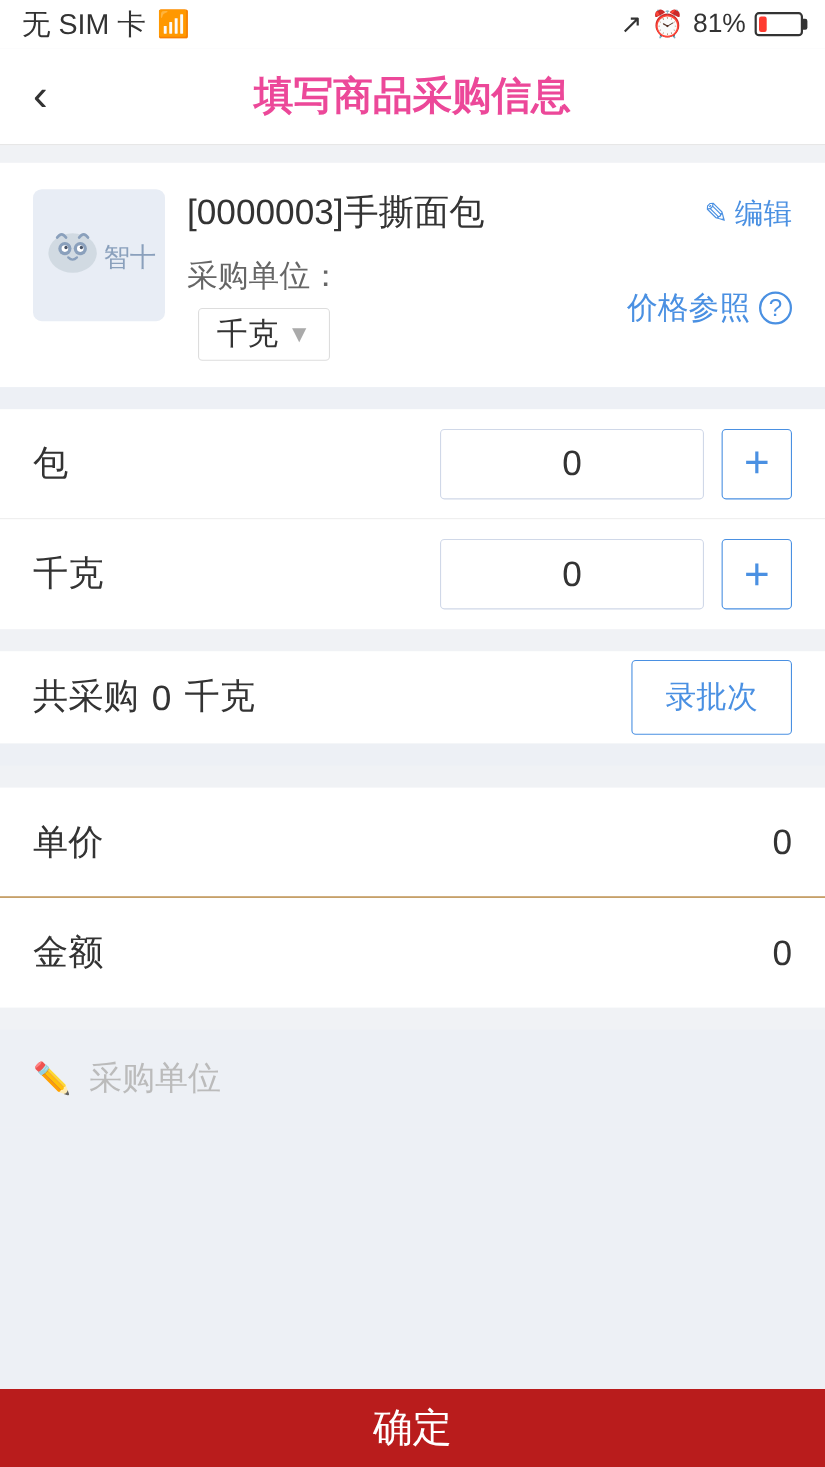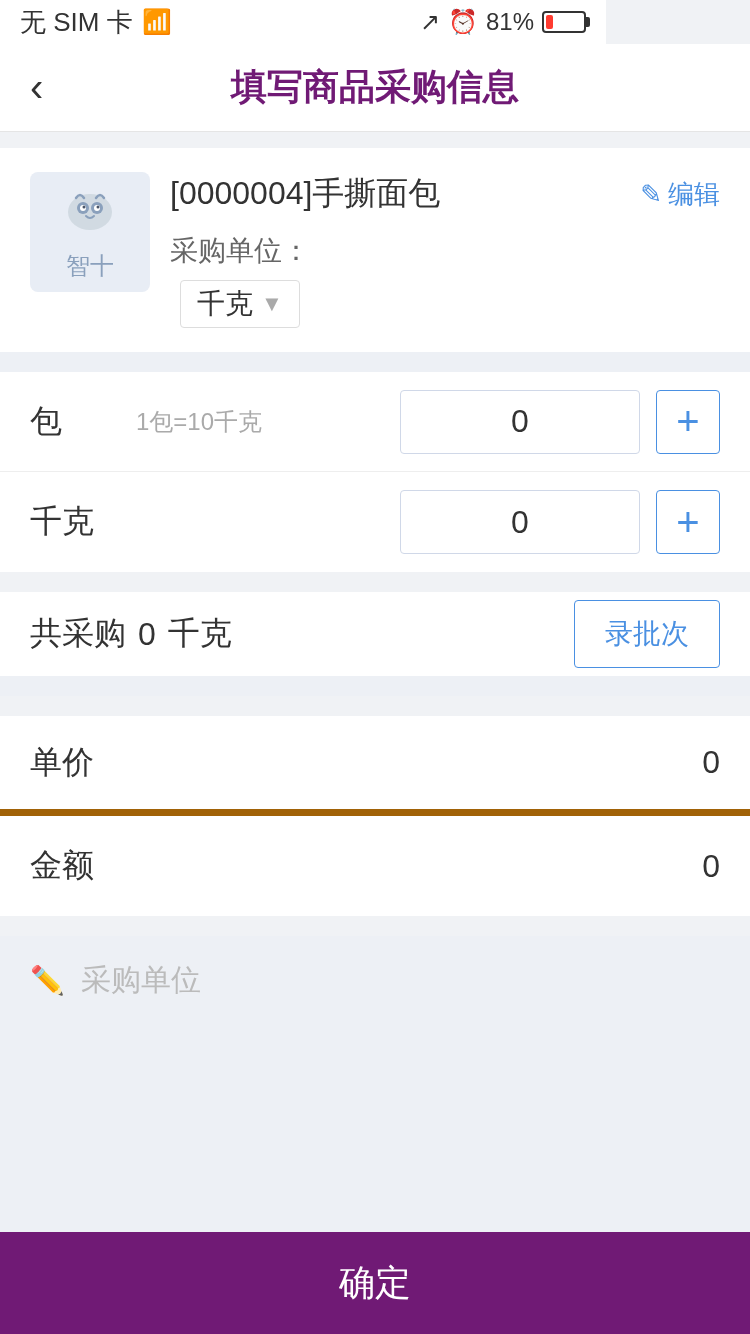--- a/index.html
+++ b/index.html
@@ -8,21 +8,21 @@
       width: 750px;
       min-height: 1334px;
       font-family: -apple-system, 'PingFang SC', 'Helvetica Neue', sans-serif;
       background: #f0f2f5;
       font-size: 32px;
       color: #333;
     }
 
     
     .status-bar {
-      width: 606px;
+      width: 750px;
       height: 44px;
       background: #fff;
       display: flex;
       align-items: center;
       justify-content: space-between;
       padding: 0 20px;
       font-size: 28px;
       font-weight: 500;
     }
     .status-left {
@@ -89,21 +89,21 @@
       width: 60px;
       display: flex;
       align-items: center;
     }
     .nav-title {
       position: absolute;
       left: 50%;
       transform: translateX(-50%);
       font-size: 36px;
       font-weight: 600;
-      color: #701a75;
+      color: #ec4899;
     }
 
     
     .product-card {
       background: #fff;
       padding: 24px 30px;
       display: flex;
       align-items: flex-start;
       gap: 20px;
       margin-top: 16px;
@@ -280,21 +280,21 @@
     .info-section {
       background: #fff;
       margin-top: 20px;
     }
     .info-row {
       display: flex;
       align-items: center;
       justify-content: space-between;
       padding: 0 30px;
       height: 100px;
-      border-bottom: 7px solid #a16207;
+      border-bottom: 1px solid #a16207;
     }
     .info-row:last-child { border-bottom: none; }
     .info-label {
       font-size: 32px;
       color: #333;
     }
     .info-value {
       font-size: 32px;
       color: #333;
     }
@@ -321,22 +321,22 @@
       background: #edf0f5;
       min-height: 300px;
     }
 
     
     .confirm-btn {
       position: fixed;
       bottom: 0;
       left: 0;
       width: 750px;
-      height: 102px;
-      background: #701a75;
+      height: 71px;
+      background: #b91c1c;
       display: flex;
       align-items: center;
       justify-content: center;
       font-size: 36px;
       color: #fff;
       font-weight: 500;
       cursor: pointer;
     }
 
     .page-content {
@@ -367,65 +367,68 @@
 
   <div class="nav-bar">
     <div class="nav-back">
       <span>‹</span>
     </div>
     <span class="nav-title">填写商品采购信息</span>
   </div>
 
   <div class="product-card">
     <div class="product-thumb">
-      <div style="display:flex; flex-direction:column; align-items:center;">
+      <div style="display:flex; flex-direction:row; align-items:center;">
         <div class="owl-icon">
           <svg width="56" height="56" viewBox="0 0 56 56" fill="none">
             <ellipse cx="28" cy="30" rx="22" ry="18" fill="#b0bec5" opacity="0.4"></ellipse>
             <circle cx="21" cy="26" r="6" fill="#8aa0bc"></circle>
             <circle cx="35" cy="26" r="6" fill="#8aa0bc"></circle>
             <circle cx="21" cy="26" r="3" fill="#fff"></circle>
             <circle cx="35" cy="26" r="3" fill="#fff"></circle>
             <circle cx="22" cy="25" r="1.5" fill="#4a5568"></circle>
             <circle cx="36" cy="25" r="1.5" fill="#4a5568"></circle>
             <path d="M24 34 Q28 38 32 34" stroke="#8aa0bc" stroke-width="2" fill="none" stroke-linecap="round"></path>
             <path d="M14 16 Q18 10 22 16" stroke="#8aa0bc" stroke-width="2.5" fill="none" stroke-linecap="round"></path>
             <path d="M34 16 Q38 10 42 16" stroke="#8aa0bc" stroke-width="2.5" fill="none" stroke-linecap="round"></path>
           </svg>
         </div>
         <div class="owl-label">智十</div>
       </div>
     </div>
     <div class="product-info">
       <div class="product-top-row">
-        <span class="product-name">[0000004]手撕面包</span>
+        <span class="product-name">[0000003]手撕面包</span>
         <span class="edit-btn">
           <span>✎</span>
           <span>编辑</span>
         </span>
       </div>
       <div class="product-bottom-row">
         <div class="unit-row">
           <span>采购单位：</span>
           <div class="unit-selector">
             <span>千克</span>
             <span style="font-size:22px; color:#aaa;">▼</span>
           </div>
         </div>
+        <div class="price-ref">
+          <span>价格参照</span>
+          <span style="width:30px; height:30px; border:2px solid #4a90e2; border-radius:50%; display:inline-flex; align-items:center; justify-content:center; font-size:22px;">?</span>
+        </div>
       </div>
     </div>
   </div>
 
   <div class="section-divider"></div>
 
   <div class="input-section">
 
     <div class="input-row">
       <span class="input-label">包</span>
-      <span class="input-sublabel">1包=10千克</span>
       <div class="input-field-wrap">
         <div class="number-input">
           <span>0</span>
         </div>
         <div class="plus-btn">
           <span>+</span>
         </div>
       </div>
     </div>
 

